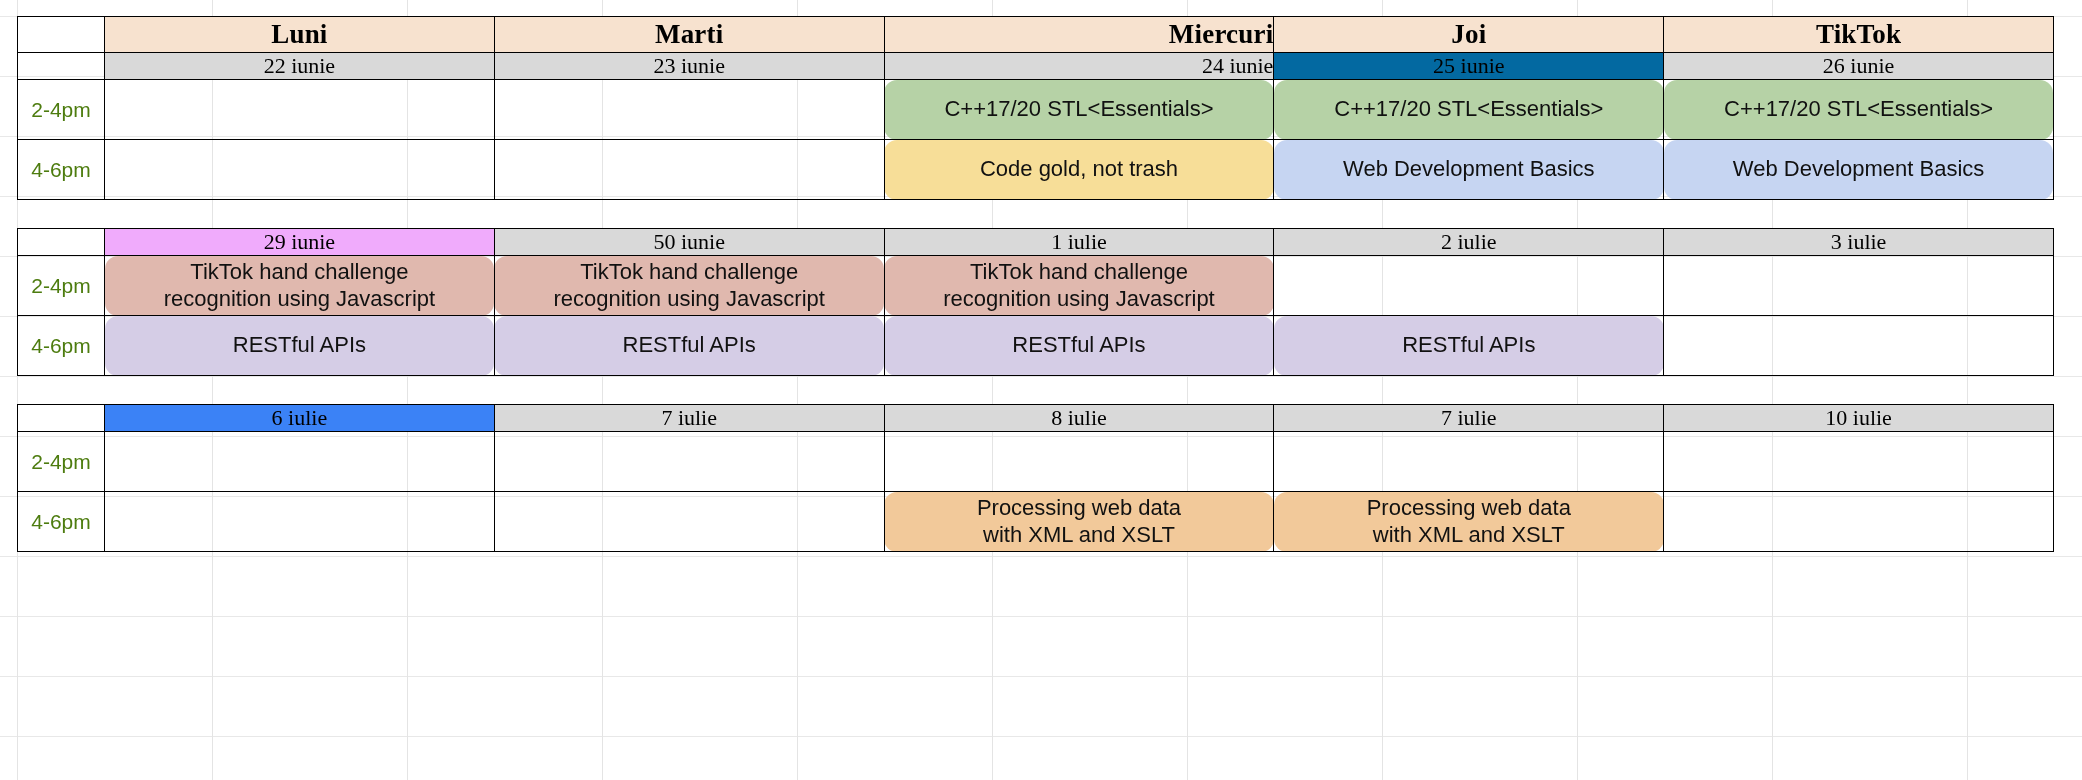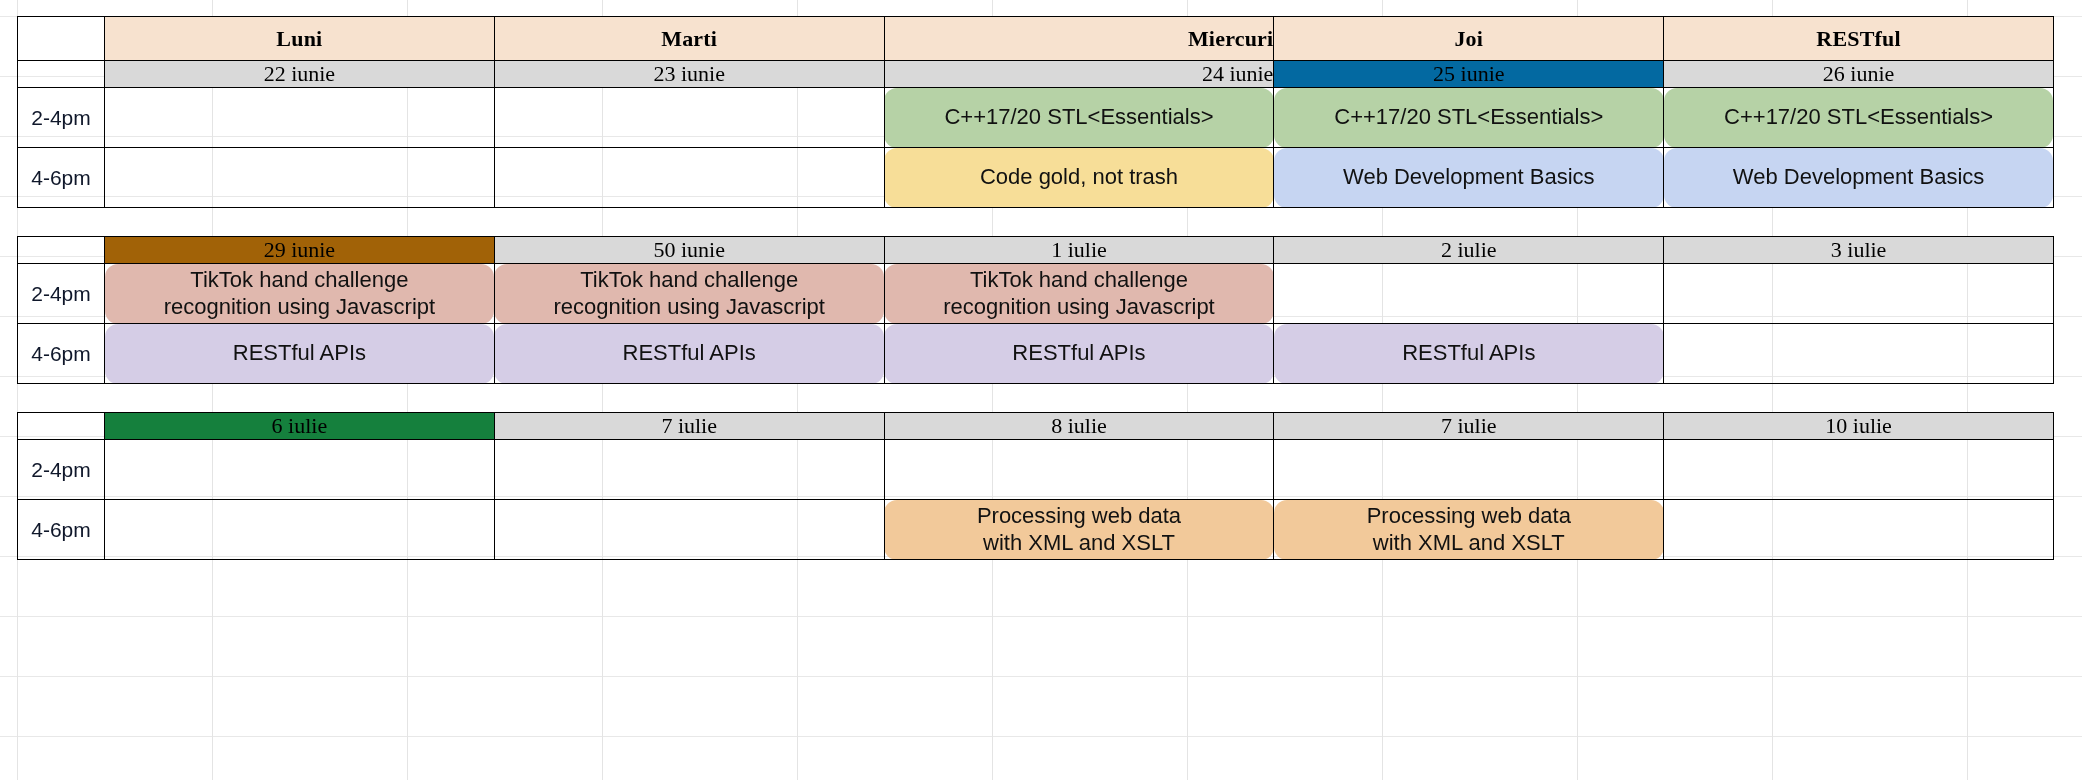--- a/index.html
+++ b/index.html
@@ -55,36 +55,36 @@
   col.daycol   { width: 389.8px; }
 
   
   td.corner {
     border: none;
     background: transparent;
   }
   td.dayhead {
     font-family: "Liberation Serif", serif;
     font-weight: bold;
-    font-size: 22px;
+    font-size: 27px;
     color: #000;
-    height: 44px;
+    height: 36px;
     letter-spacing: 0.2px;
   }
   td.datecell {
     font-family: "Liberation Serif", serif;
     font-weight: normal;
     font-size: 22px;
     color: #000;
     height: 15px;
   }
   td.timecell {
     font-family: "Liberation Sans", sans-serif;
     font-size: 21px;
-    color: #0f172a;
+    color: #4d7c0f;
     height: 60px;
   }
   td.slot {
     font-family: "Liberation Sans", sans-serif;
     font-size: 22px;
     color: #111;
     height: 60px;
     line-height: 1.22;
     padding: 2px 6px;
   }
@@ -110,21 +110,21 @@
         <col class="daycol">
         <col class="daycol">
     </colgroup>
     <tbody id="tbody">
         <tr>
           <td class="corner"></td>
           <td class="dayhead" style="background: rgb(247, 226, 207);">Luni</td>
           <td class="dayhead" style="background: rgb(247, 226, 207);">Marti</td>
           <td class="dayhead" style="background: rgb(247, 226, 207); text-align: right;">Miercuri</td>
           <td class="dayhead" style="background: rgb(247, 226, 207);">Joi</td>
-          <td class="dayhead" style="background: rgb(247, 226, 207);">RESTful</td>
+          <td class="dayhead" style="background: rgb(247, 226, 207);">TikTok</td>
         </tr>
         <tr>
           <td class="corner"></td>
           <td class="datecell" style="background: rgb(217, 217, 217);">22 iunie</td>
           <td class="datecell" style="background: rgb(217, 217, 217);">23 iunie</td>
           <td class="datecell" style="background: rgb(217, 217, 217); text-align: right;">24 iunie</td>
           <td class="datecell" style="background: #0369a1;">25 iunie</td>
           <td class="datecell" style="background: rgb(217, 217, 217);">26 iunie</td>
         </tr>
         <tr>
@@ -146,21 +146,21 @@
         <tr class="spacer">
           <td class="nb"></td>
           <td class="nb"></td>
           <td class="nb"></td>
           <td class="nb"></td>
           <td class="nb"></td>
           <td class="nb"></td>
         </tr>
         <tr>
           <td class="corner"></td>
-          <td class="datecell" style="background: #a16207;">29 iunie</td>
+          <td class="datecell" style="background: #f0abfc;">29 iunie</td>
           <td class="datecell" style="background: rgb(217, 217, 217);">50 iunie</td>
           <td class="datecell" style="background: rgb(217, 217, 217);">1 iulie</td>
           <td class="datecell" style="background: rgb(217, 217, 217);">2 iulie</td>
           <td class="datecell" style="background: rgb(217, 217, 217);">3 iulie</td>
         </tr>
         <tr>
           <td class="timecell">2-4pm</td>
           <td class="slot two-line" style="background: rgb(224, 184, 174);">TikTok hand challenge
 recognition using Javascript</td>
           <td class="slot two-line" style="background: rgb(224, 184, 174);">TikTok hand challenge
@@ -181,21 +181,21 @@
         <tr class="spacer">
           <td class="nb"></td>
           <td class="nb"></td>
           <td class="nb"></td>
           <td class="nb"></td>
           <td class="nb"></td>
           <td class="nb"></td>
         </tr>
         <tr>
           <td class="corner"></td>
-          <td class="datecell" style="background: #15803d;">6 iulie</td>
+          <td class="datecell" style="background: #3b82f6;">6 iulie</td>
           <td class="datecell" style="background: rgb(217, 217, 217);">7 iulie</td>
           <td class="datecell" style="background: rgb(217, 217, 217);">8 iulie</td>
           <td class="datecell" style="background: rgb(217, 217, 217);">7 iulie</td>
           <td class="datecell" style="background: rgb(217, 217, 217);">10 iulie</td>
         </tr>
         <tr>
           <td class="timecell">2-4pm</td>
           <td class="slot two-line"></td>
           <td class="slot two-line"></td>
           <td class="slot two-line"></td>

